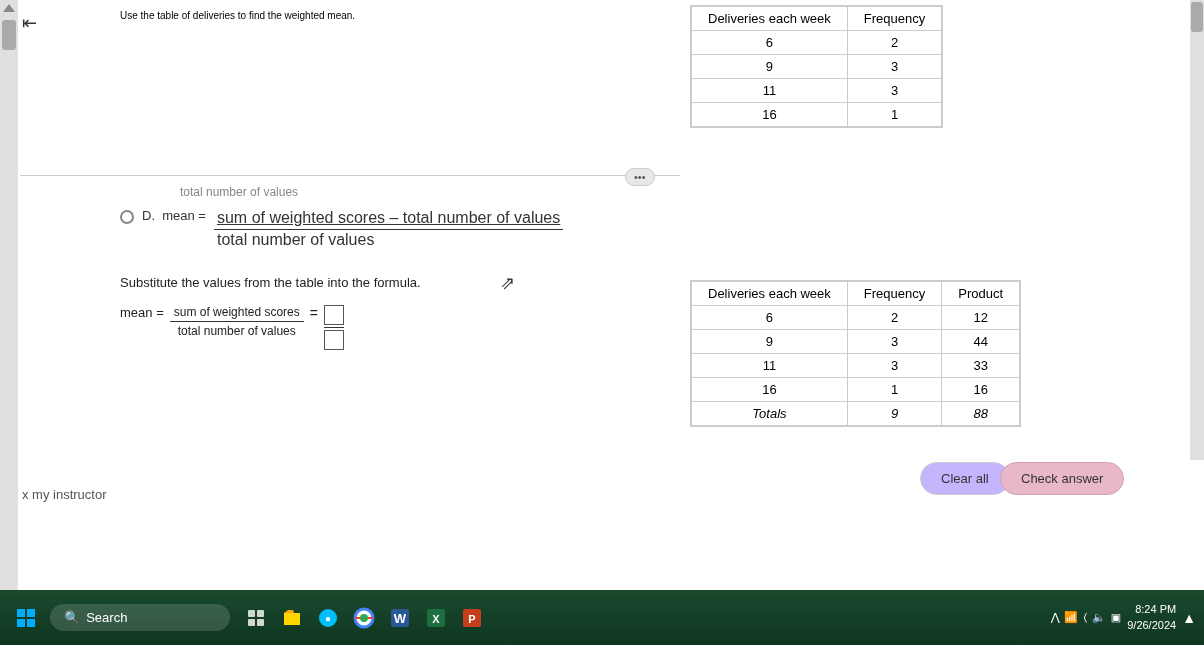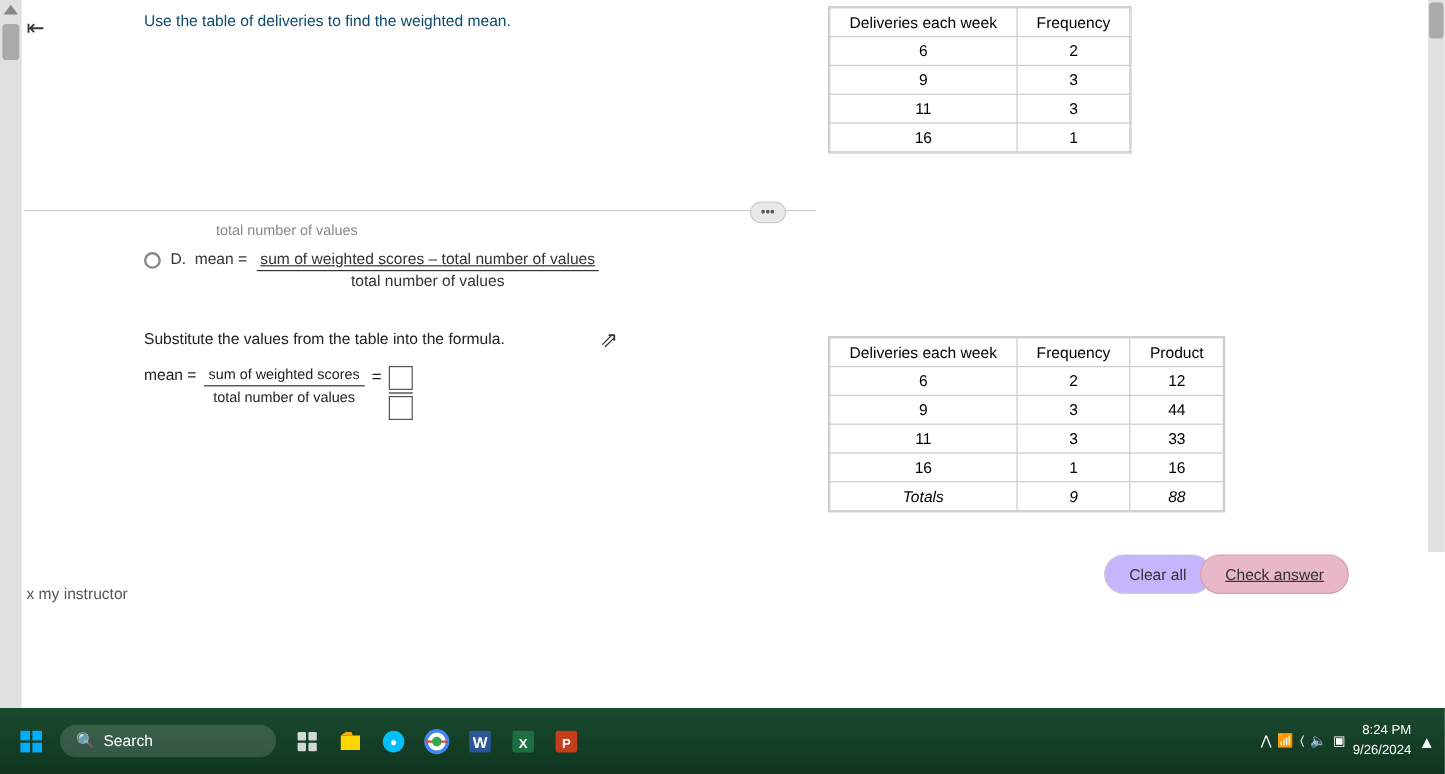--- a/index.html
+++ b/index.html
@@ -72,22 +72,22 @@
       font-size: 18px;
       color: #333;
       cursor: pointer;
     }
 
     
     .question-text {
       position: absolute;
       left: 120px;
       top: 10px;
-      font-size: 13px;
-      color: #0c4a6e;
+      font-size: 10px;
+      color: #000000;
     }
 
     
     .top-table-container {
       position: absolute;
       left: 690px;
       top: 5px;
       border: 1px solid #ccc;
     }
     .top-table-container table {
@@ -255,21 +255,20 @@
       position: absolute;
       left: 1000px;
       top: 462px;
       background: #e8b8c8;
       border: 1px solid #d4a0b0;
       border-radius: 20px;
       padding: 8px 20px;
       font-size: 13px;
       cursor: pointer;
       color: #333;
-      text-decoration: underline;
     }
 
     
     .taskbar {
       position: absolute;
       bottom: 0;
       left: 0;
       width: 1204px;
       height: 55px;
       background: linear-gradient(to bottom, #1a4a2e, #0f3520);
@@ -357,23 +356,23 @@
 
     
     .underline-text {
       text-decoration: underline;
     }
 
     
     .frac-wrap {
       display: inline-flex;
       flex-direction: column;
-      align-items: center;
+      align-items: flex-start;
       vertical-align: middle;
-      font-size: 13px;
+      font-size: 16px;
       line-height: 1.3;
     }
     .frac-wrap .frac-num {
       border-bottom: 1px solid #333;
       padding: 0 3px;
     }
     .frac-wrap .frac-den {
       padding: 0 3px;
     }
 

